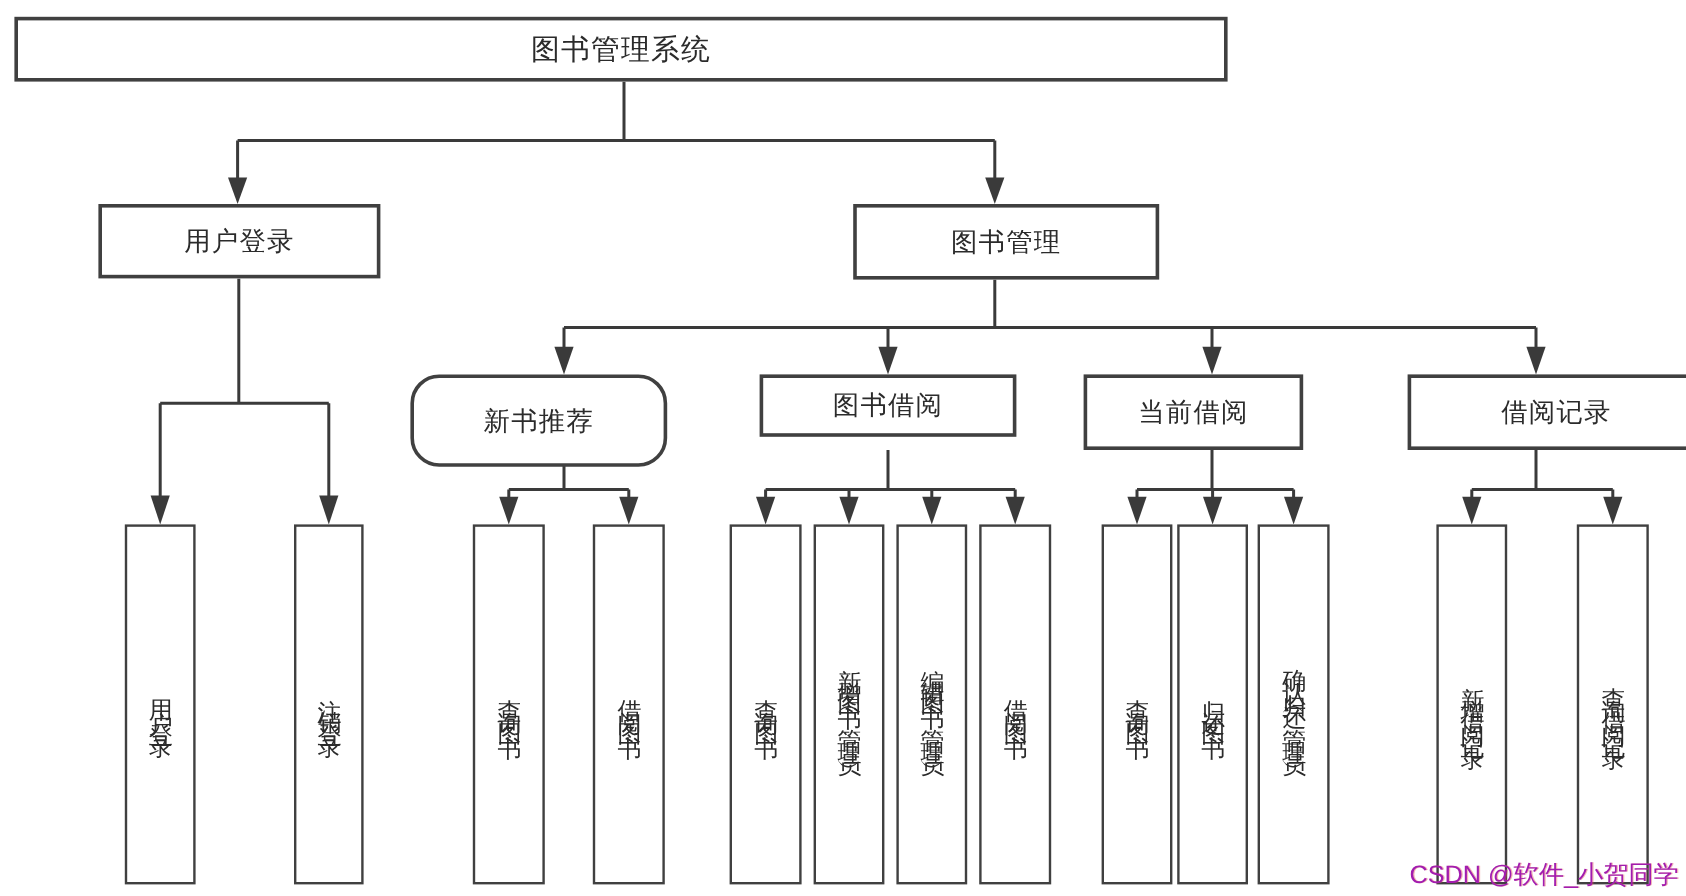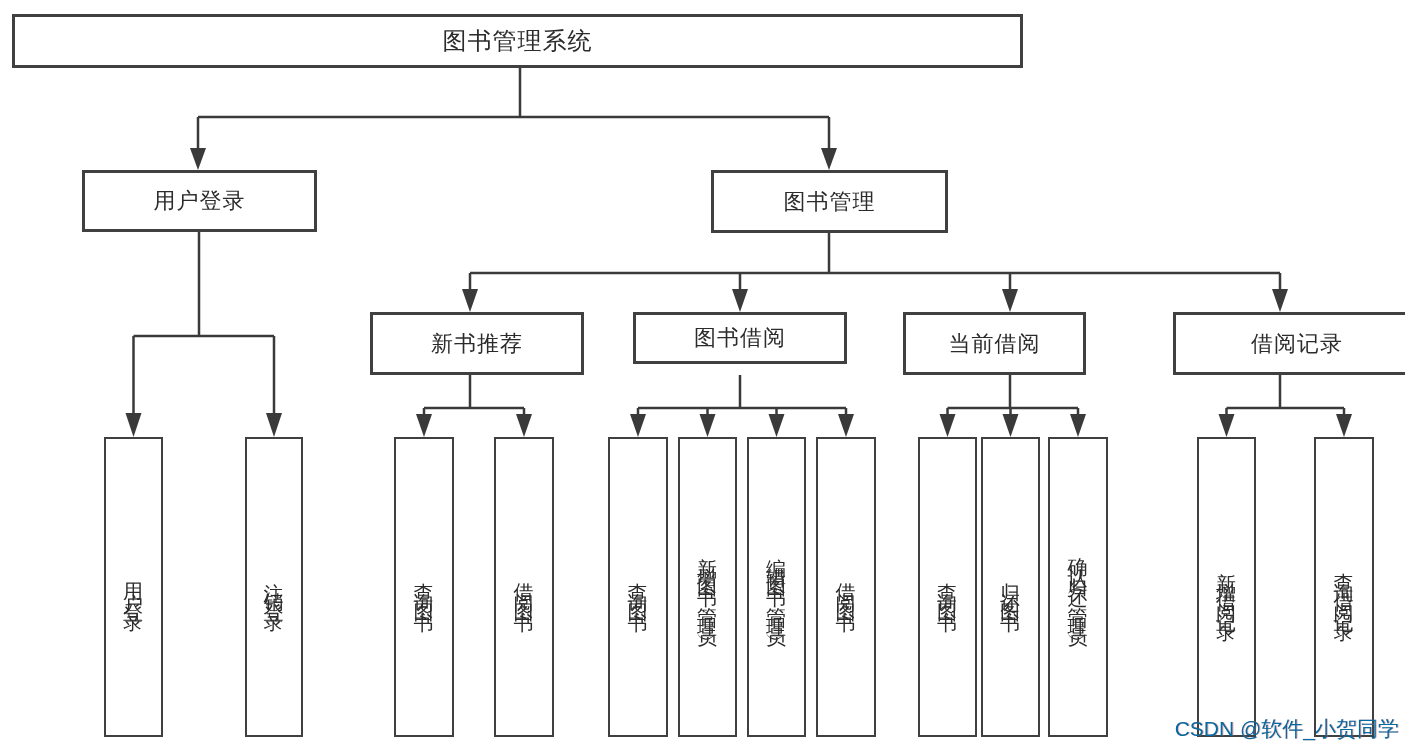--- a/index.html
+++ b/index.html
@@ -14,21 +14,21 @@
     text-align:center;
   }
   .b3 { border-width:3px; }
   .root-node { font-size:24px; letter-spacing:1px; }
   .branch-node { font-size:22px; letter-spacing:1px; }
   .leaf-node .vtext {
     writing-mode:vertical-rl; text-orientation:mixed;
     font-size:20px; line-height:1; letter-spacing:10px; white-space:nowrap;
   }
   .watermark {
-    position:absolute; right:6px; bottom:4px; font-size:21px; color:#0369a1;
+    position:absolute; right:6px; bottom:4px; font-size:21px; color:#a21caf;
     text-shadow:1px 0 0 rgba(226,95,95,0.45);
     font-family:"Liberation Sans", sans-serif;
   }
 </style>
 </head>
 <body>
 
 <div class="canvas">
 
   <svg class="connectors" width="1405" height="747" viewBox="0 0 1405 747" fill="none" stroke="#3a3a3a" stroke-width="2.5">
@@ -81,25 +81,25 @@
     </g>
   </svg>
 
   <div class="node b3 root-node" style="left:12px; top:14px; width:1011px; height:54px;">
     <span>图书管理系统</span>
   </div>
 
   <div class="node b3 branch-node" style="left:82px; top:170px; width:235px; height:62px;">
     <span>用户登录</span>
   </div>
-  <div class="node b3 branch-node" style="left:711px; top:170px; width:237px; height:63px;">
+  <div class="node b3 branch-node" style="left:711px; top:170px; width:255px; height:63px;">
     <span>图书管理</span>
   </div>
 
-  <div class="node b3 branch-node" style="left:370px; top:312px; width:214px; height:63px;">
+  <div class="node b3 branch-node" style="left:342px; top:312px; width:214px; height:77px;border-radius:24px;">
     <span>新书推荐</span>
   </div>
   <div class="node b3 branch-node" style="left:633px; top:312px; width:214px; height:52px;">
     <span>图书借阅</span>
   </div>
   <div class="node b3 branch-node" style="left:903px; top:312px; width:183px; height:63px;">
     <span>当前借阅</span>
   </div>
   <div class="node b3 branch-node" style="left:1173px; top:312px; width:248px; height:63px;">
     <span>借阅记录</span>

